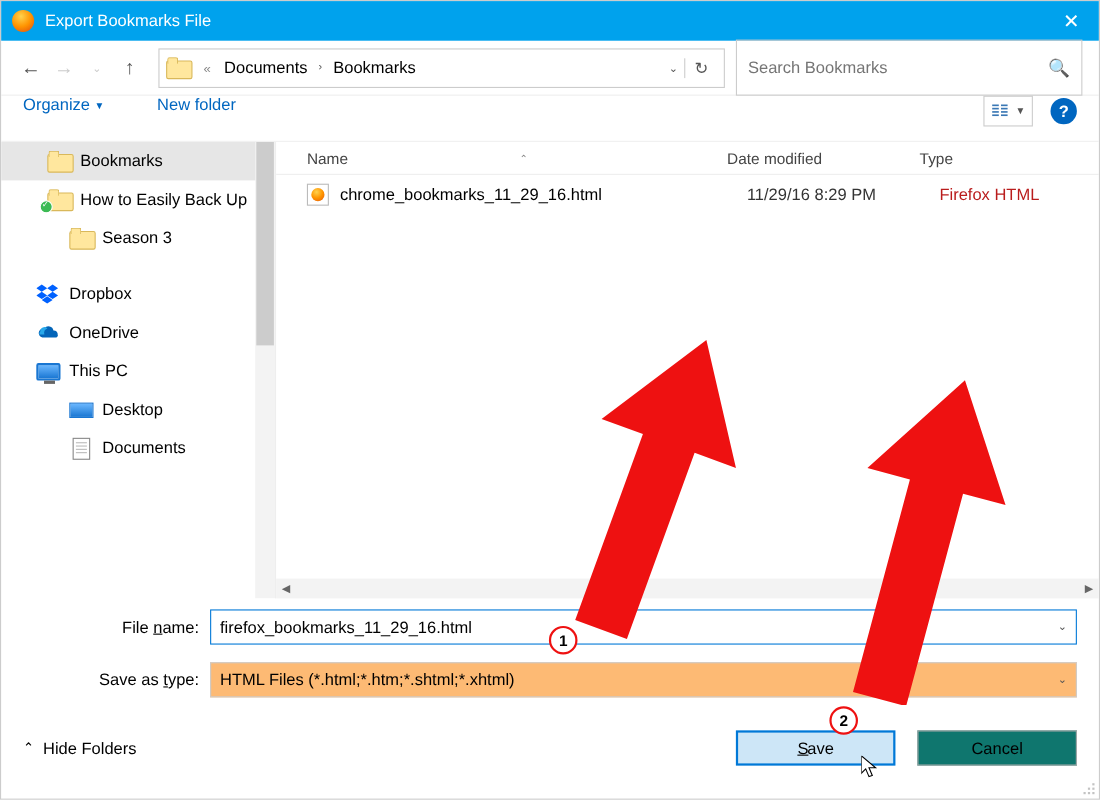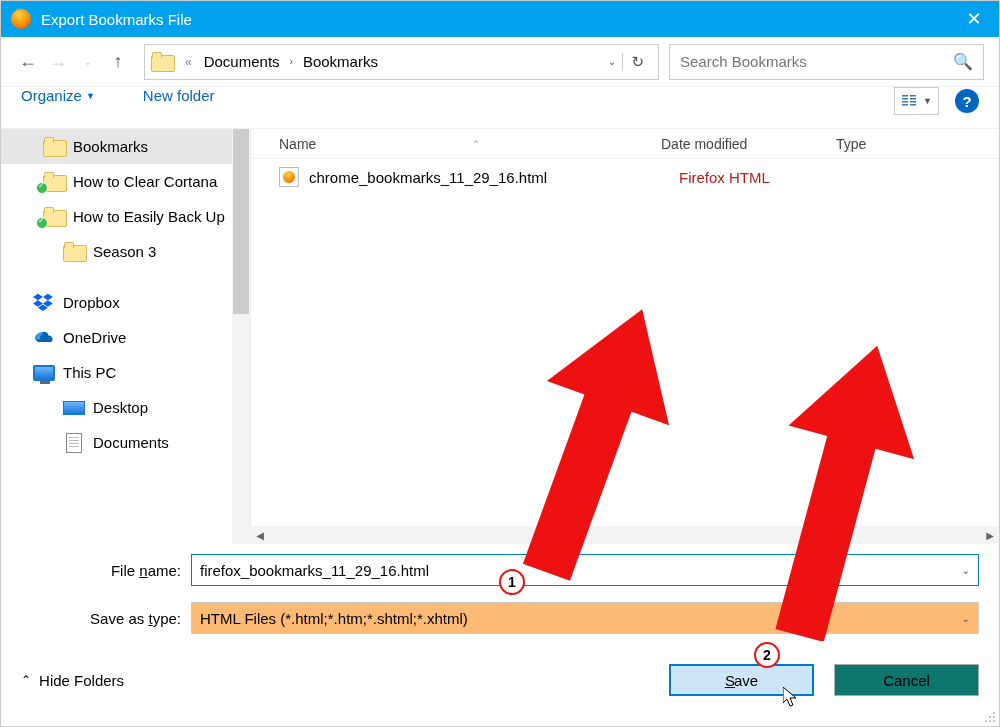--- a/index.html
+++ b/index.html
@@ -19,21 +19,21 @@
   .addrbar {flex:1; height:36px; border:1px solid #ccc; margin-left:14px; margin-right:10px; display:flex; align-items:center; padding:0 6px; font-size:15px;}
   .folder-icon {width:22px;height:20px;display:inline-block;margin-right:6px;position:relative;}
   .folder-icon::before{content:"";position:absolute;top:3px;left:0;width:22px;height:15px;background:#ffe79e;border:1px solid #d9b85a;border-radius:2px;}
   .folder-icon::after{content:"";position:absolute;top:0;left:1px;width:8px;height:5px;background:#ffe79e;border:1px solid #d9b85a;border-bottom:none;border-radius:2px 2px 0 0;}
   .addrbar .sep{color:#888; margin:0 6px; font-size:12px;}
   .addrbar .arrow-small{font-size:10px;color:#555;margin:0 4px;}
   .breadcrumb-trail{display:flex;align-items:center;gap:6px;flex:1;}
   .addr-right{display:flex;align-items:center;gap:6px;color:#555;margin-left:auto;}
   .addr-right .v{font-size:10px;}
   .refresh{border-left:1px solid #ccc;height:100%;display:flex;align-items:center;padding:0 8px;}
-  .searchbar{width:315px;height:36px;border:1px solid #ccc;display:flex;align-items:center;padding:0 10px;font-size:15px;color:#888;}
+  .searchbar{width:315px;height:51px;border:1px solid #ccc;display:flex;align-items:center;padding:0 10px;font-size:15px;color:#888;}
   .searchbar input{flex:1;border:none;outline:none;font-size:15px;}
   .searchbar .mag{font-size:16px;color:#555;}
   
   .cmdbar{height:42px;display:flex;align-items:flex-start;padding:0 20px;border-bottom:1px solid #f0f0f0;}
   .cmdbar .organize{color:#0066c0;font-size:15px; display:flex;align-items:center;gap:4px;}
   .cmdbar .organize .tri{font-size:9px;color:#0066c0;}
   .cmdbar .newfolder{color:#0066c0;font-size:15px;margin-left:48px;}
   .cmdbar .right{margin-left:auto;display:flex;align-items:center;gap:8px;}
   .viewbtn{border:1px solid #ccc; padding:2px 6px; display:flex;align-items:center;gap:2px;height:28px;}
   .viewbtn svg{width:16px;height:16px;}
@@ -166,25 +166,20 @@
 <div class="main">
   <div class="tree">
     <ul id="tree-list">
         <li class="selected">
           <span class="icon folder-ico"></span>
           <span>Bookmarks</span>
         </li>
         <li>
           <span class="icon folder-ico"></span>
           <span class="check-badge"></span>
-          <span>How to Clear Cortana</span>
-        </li>
-        <li>
-          <span class="icon folder-ico"></span>
-          <span class="check-badge"></span>
           <span>How to Easily Back Up</span>
         </li>
         <li class="indent">
           <span class="icon folder-ico"></span>
           <span>Season 3</span>
         </li>
         <li class="sidebar-blank" style="height: 16px;"></li>
         <li class="service">
           <span class="icon">
             <svg viewBox="0 0 24 24">
@@ -231,20 +226,21 @@
         <span>Name</span>
         <span class="sort-arrow" style="margin-left:150px;">⌃</span>
       </div>
       <div class="col-date">Date modified</div>
       <div class="col-type">Type</div>
     </div>
     <div class="fileitems" id="file-items">
         <div class="fileitem">
           <div class="fi-icon"></div>
           <div class="fi-name">chrome_bookmarks_11_29_16.html</div>
+          <div class="fi-date">11/29/16 8:29 PM</div>
           <div class="fi-type">Firefox HTML</div>
         </div>
       </div>
     <div class="hscroll">
       <div class="hbtn">◀</div>
       <div class="htrack"></div>
       <div class="hbtn">▶</div>
     </div>
   </div>
 </div>

